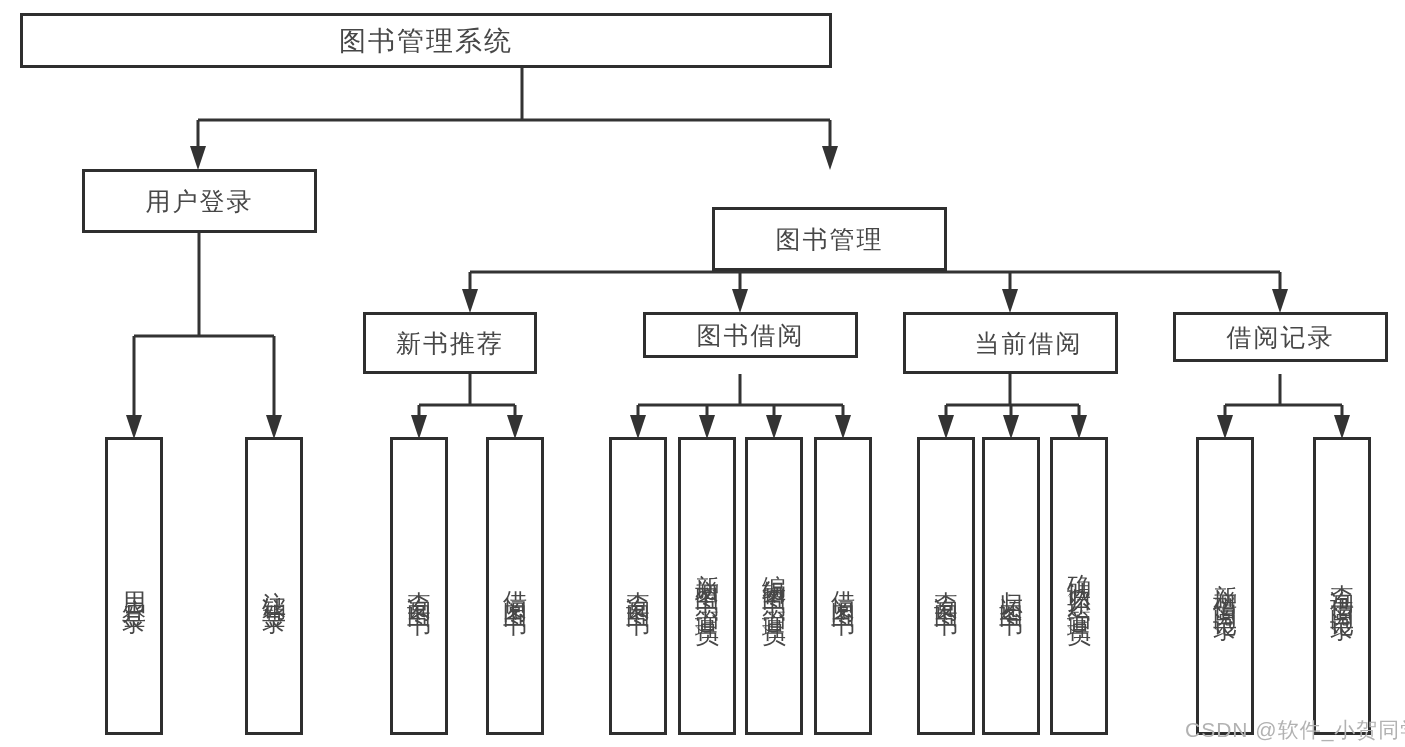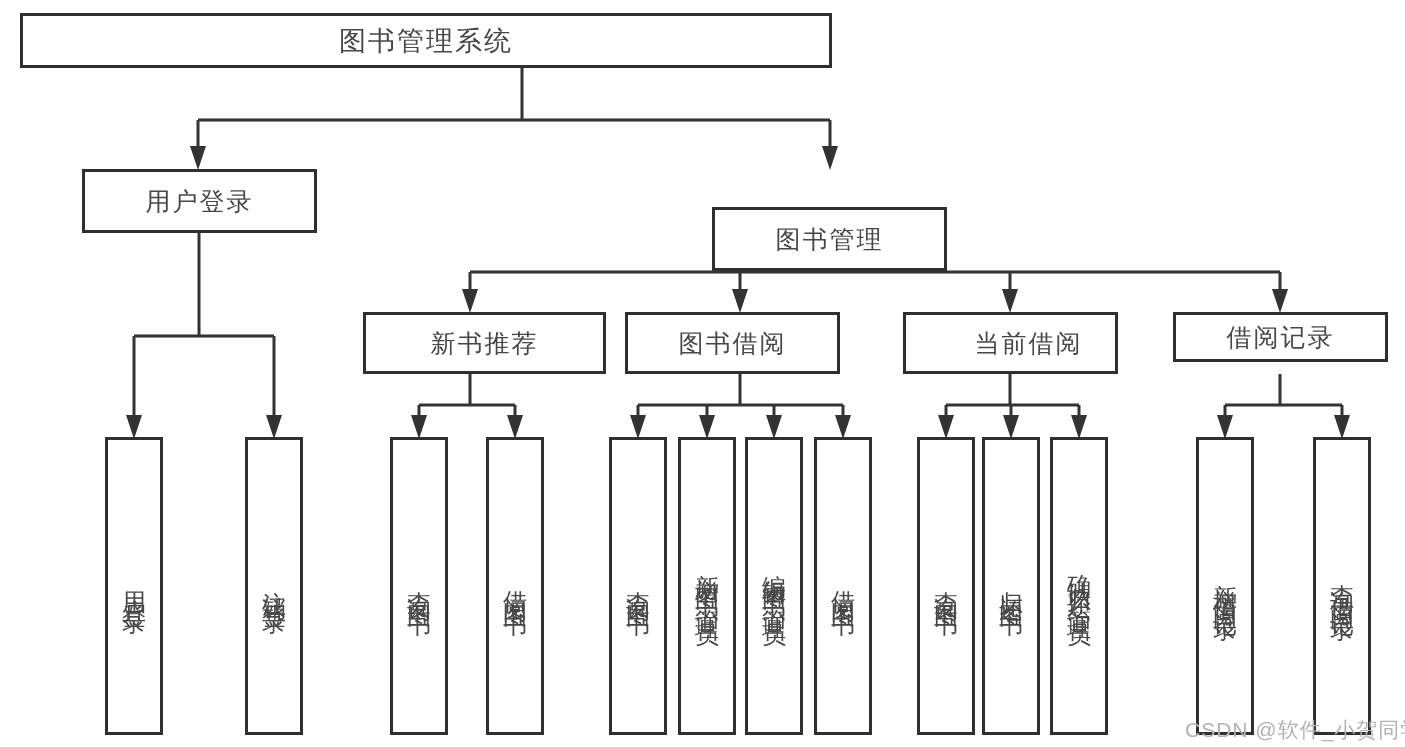--- a/index.html
+++ b/index.html
@@ -90,22 +90,22 @@
       <polygon points="1217,415 1233,415 1225,439"></polygon>
       <polygon points="1334,415 1350,415 1342,439"></polygon>
     </g>
   </svg>
 
   <div class="hbox root-box" style="left:20px;top:13px;width:812px;height:55px;">图书管理系统</div>
 
   <div class="hbox l2-box" style="left:82px;top:169px;width:235px;height:64px;">用户登录</div>
   <div class="hbox l2-box" style="left:712px;top:169px;width:235px;height:64px;margin-top:38px;">图书管理</div>
 
-  <div class="hbox l3-box" style="left:363px;top:312px;width:243px;height:62px;">新书推荐</div>
-  <div class="hbox l3-box" style="left:625px;top:312px;width:215px;height:62px;">图书借阅</div>
+  <div class="hbox l3-box" style="left:363px;top:312px;width:174px;height:62px;">新书推荐</div>
+  <div class="hbox l3-box" style="left:643px;top:312px;width:215px;height:46px;">图书借阅</div>
   <div class="hbox l3-box" style="left:903px;top:312px;width:215px;height:62px;padding-left:36px;">当前借阅</div>
   <div class="hbox l3-box" style="left:1173px;top:312px;width:215px;height:50px;">借阅记录</div>
 
   <div class="leaf" style="left:105px;">
     <span>用户登录</span>
   </div>
   <div class="leaf" style="left:245px;">
     <span>注销登录</span>
   </div>
 

